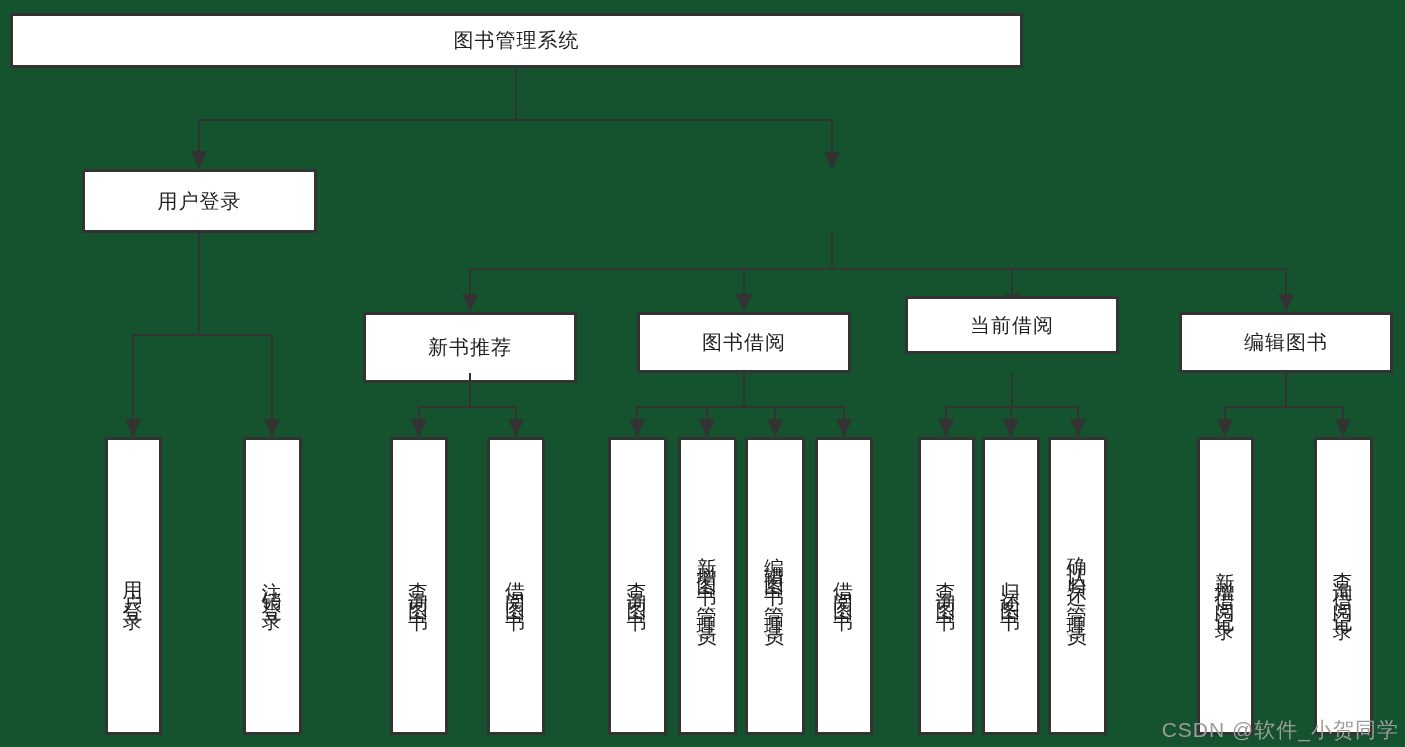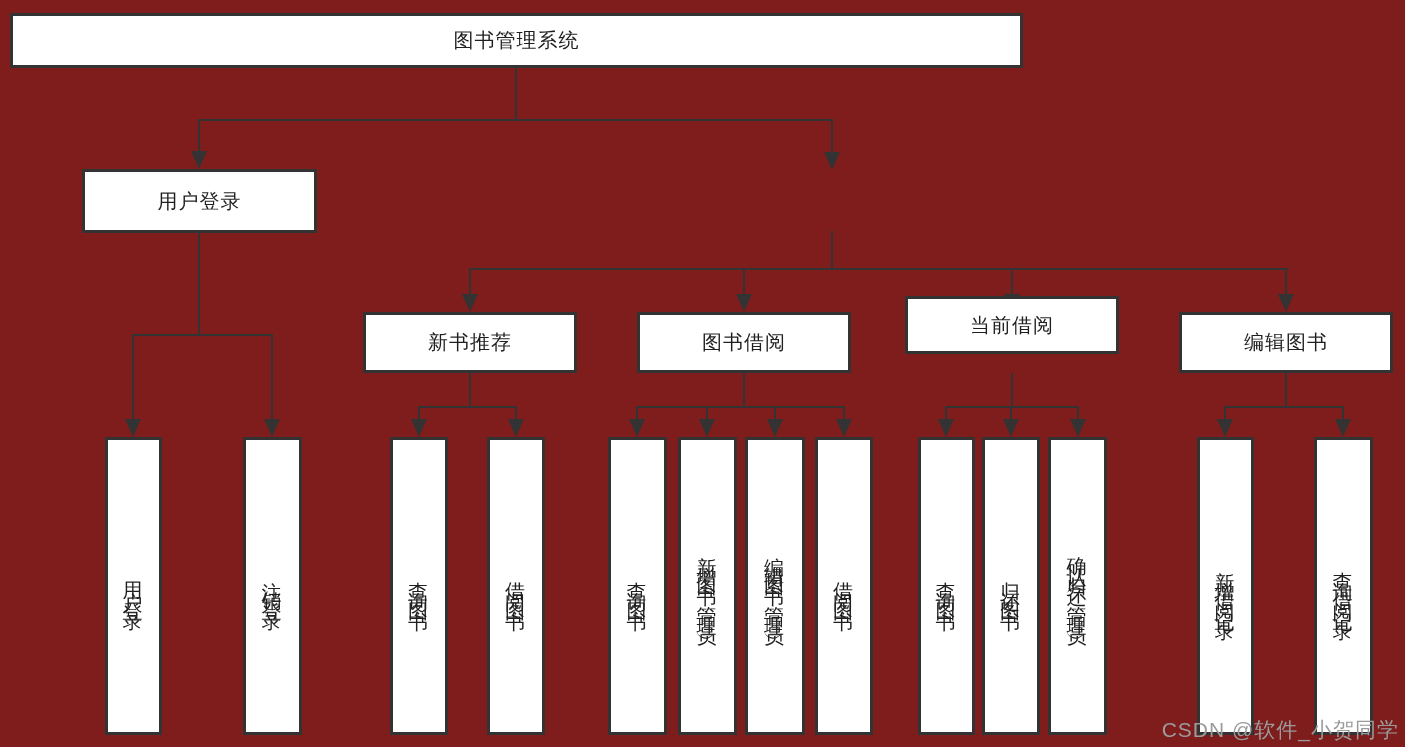--- a/index.html
+++ b/index.html
@@ -5,21 +5,21 @@
   :root{
     --line:#333333;
     --text:#1f1f1f;
     --wm:#9b9b9b;
   }
   html,body{margin:0;padding:0;background:#ffffff;}
   body{font-family:"Liberation Sans","DejaVu Sans",sans-serif;}
   .canvas{
     position:relative;
     width:1405px;height:747px;
-    background:#7f1d1d;
+    background:#14532d;
     overflow:hidden;
   }
   .box{
     position:absolute;
     box-sizing:border-box;
     border:3px solid var(--line);
     background:#ffffff;
     display:flex;align-items:center;justify-content:center;
     color:var(--text);
   }
@@ -89,21 +89,21 @@
   <div class="line" style="left:469px;top:268px;width:819px;height:2px;"></div>
   <div class="line" style="left:469px;top:268px;width:2px;height:26px;"></div>
   <div class="arrow" style="left:462px;top:294px;"></div>
   <div class="line" style="left:743px;top:268px;width:2px;height:26px;"></div>
   <div class="arrow" style="left:736px;top:294px;"></div>
   <div class="line" style="left:1011px;top:268px;width:2px;height:26px;"></div>
   <div class="arrow" style="left:1004px;top:294px;"></div>
   <div class="line" style="left:1285px;top:268px;width:2px;height:26px;"></div>
   <div class="arrow" style="left:1278px;top:294px;"></div>
 
-  <div class="box" style="left:363px;top:312px;width:214px;height:61px;">
+  <div class="box" style="left:363px;top:312px;width:214px;height:71px;">
     <span class="hlabel">新书推荐</span>
   </div>
   <div class="box" style="left:637px;top:312px;width:214px;height:61px;">
     <span class="hlabel">图书借阅</span>
   </div>
   <div class="box" style="left:905px;top:296px;width:214px;height:58px;">
     <span class="hlabel">当前借阅</span>
   </div>
   <div class="box" style="left:1179px;top:312px;width:214px;height:61px;">
     <span class="hlabel">编辑图书</span>

